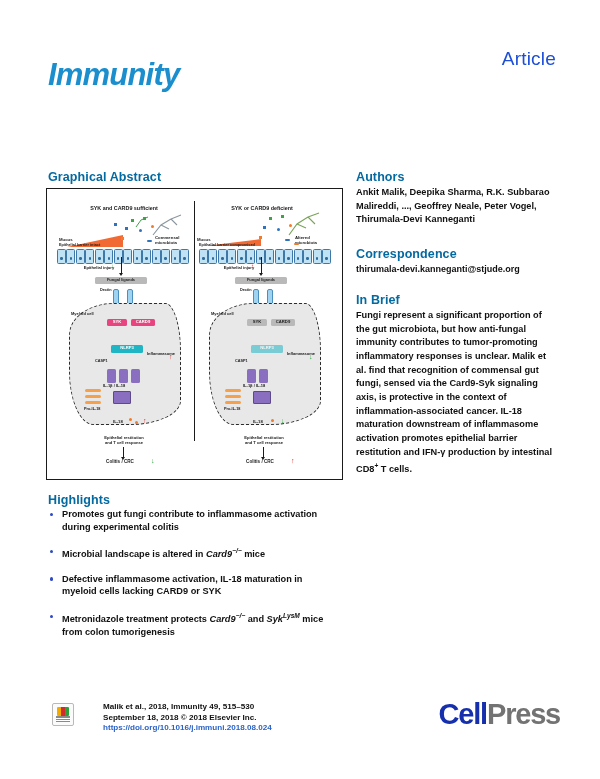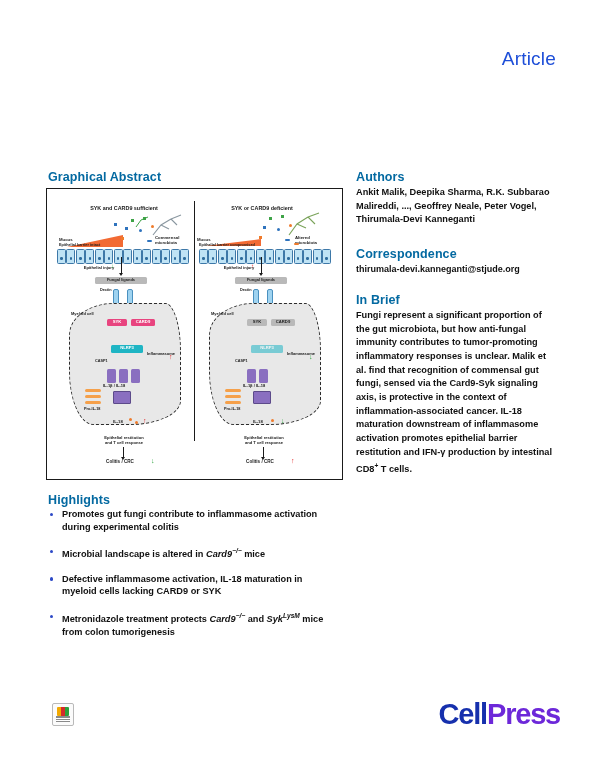--- a/index.html
+++ b/index.html
@@ -364,28 +364,29 @@
   .cellpress {
     position: absolute;
     right: 40px; top: 699px;
     font-size: 29px;
     font-weight: bold;
     letter-spacing: -1.2px;
     line-height: 30px;
     font-family: "Liberation Sans", sans-serif;
   }
   .cp-a { color: #1630ad; }
-  .cp-b { color: #6d28d9; }
+  .cp-b { color: #737373; }
 </style>
 </head>
 <body>
 
 <div class="page">
 
   <div class="article-tag">Article</div>
+  <div class="journal-logo">Immunity</div>
 
   <div class="section-head ga-head">Graphical Abstract</div>
 
   <div class="ga-frame">
     <div class="ga-inner">
 
       <div class="ga-divider"></div>
 
       <div class="panel-title pt-left">SYK and CARD9 sufficient</div>
       <div class="panel-title pt-right">SYK or CARD9 deficient</div>
@@ -560,17 +561,22 @@
   <div class="section-head rc-corr-head">Correspondence</div>
   <div class="rc-corr">thirumala-devi.kanneganti@stjude.org</div>
 
   <div class="section-head rc-brief-head">In Brief</div>
   <div class="rc-brief">Fungi represent a significant proportion of the gut microbiota, but how anti-fungal immunity contributes to tumor-promoting inflammatory responses is unclear. Malik et al. find that recognition of commensal gut fungi, sensed via the Card9-Syk signaling axis, is protective in the context of inflammation-associated cancer. IL-18 maturation downstream of inflammasome activation promotes epithelial barrier restitution and IFN-γ production by intestinal CD8<sup>+</sup> T cells.</div>
 
   <div class="footer-badge">
     <div class="fb-top"></div>
     <div class="fb-bot"></div>
   </div>
+  <div class="footer-text">
+    <span>Malik et al., 2018, Immunity 49, 515–530</span><br>
+    <span>September 18, 2018 © 2018 Elsevier Inc.</span>
+    <a class="footer-doi" href="#">https://doi.org/10.1016/j.immuni.2018.08.024</a>
+  </div>
   <div class="cellpress">
     <span class="cp-a">Cell</span><span class="cp-b">Press</span>
   </div>
 
 </div>
 
 </body></html>

